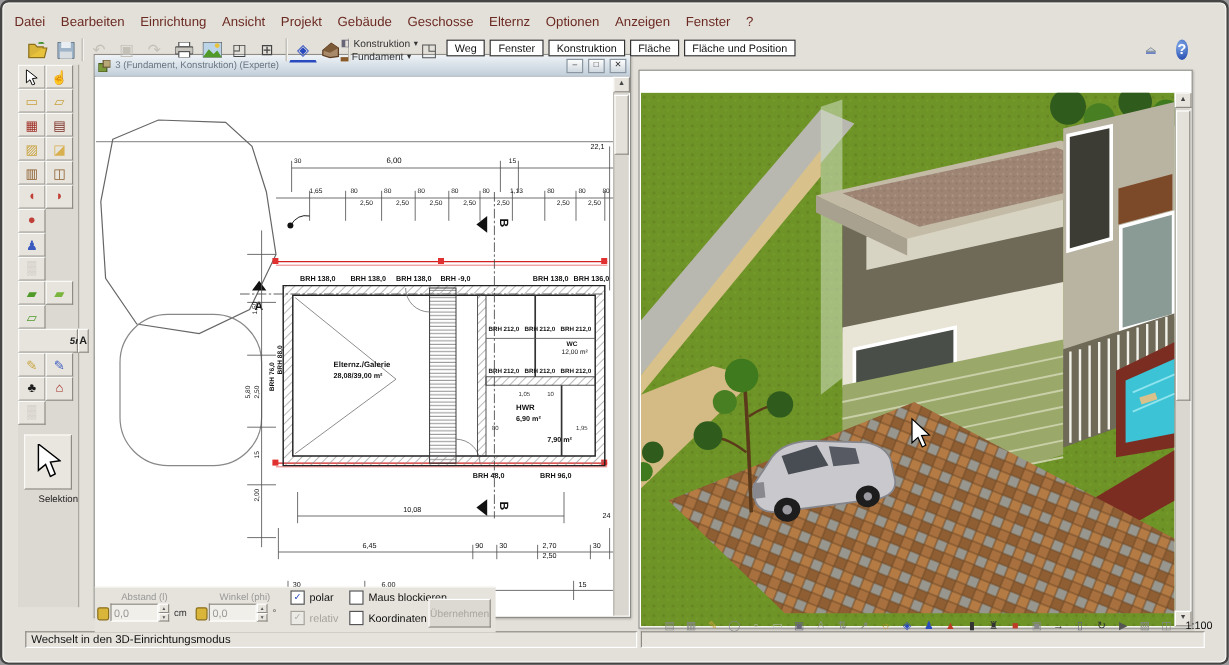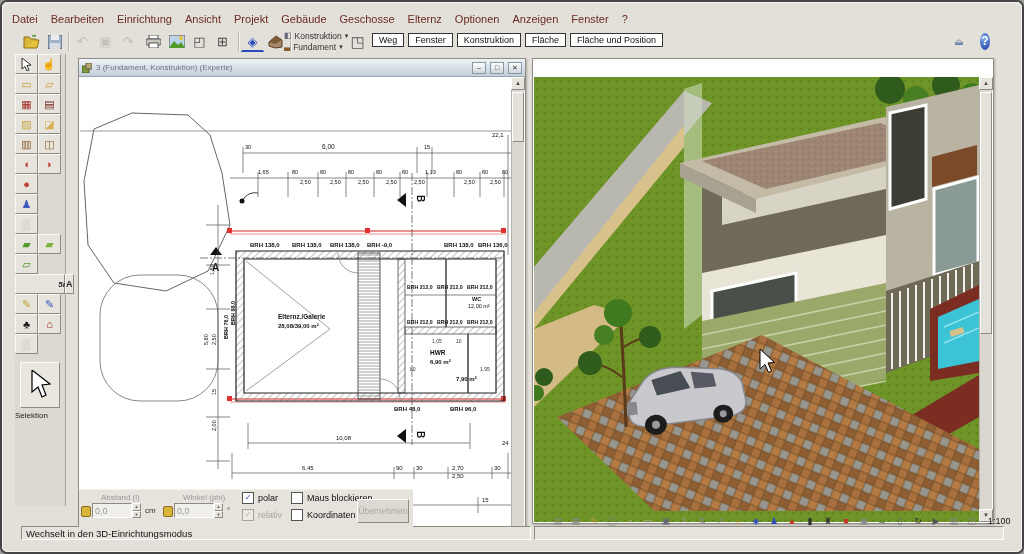--- a/index.html
+++ b/index.html
@@ -21,21 +21,21 @@
   .tabbtn{height:14px;border:1px solid #333;background:#fff;font-size:9px;padding:0 6px;line-height:12px;color:#111;font-family:"Liberation Sans",sans-serif;}
   .help-ic{position:absolute;top:2px;width:22px;height:20px;display:flex;align-items:center;justify-content:center;}
   .qmark{width:17px;height:17px;border-radius:50%;background:radial-gradient(circle at 35% 30%,#7fa8e8,#1b3fa8);color:#fff;font-size:12px;font-weight:bold;display:flex;align-items:center;justify-content:center;}
   
   .ltb{position:absolute;left:13px;top:52px;width:50px;height:452px;background:#dcd9d2;border-right:1px solid #aaa79f;z-index:4;}
   .lrow{display:flex;}
   .lbtn{width:23px;height:20px;border:1px solid;border-color:#fbfaf7 #8e8b84 #8e8b84 #fbfaf7;background:#e7e4dd;display:flex;align-items:center;justify-content:center;font-size:11px;padding:0;}
   .lbtn.txty{font-size:8px;font-style:italic;font-weight:bold;padding-left:48px;}
   .lempty{width:23px;height:20px;}
   .selbtn{margin:8px auto 0 auto;display:block;width:40px;height:46px;border:1px solid;border-color:#fbfaf7 #8e8b84 #8e8b84 #fbfaf7;background:#e9e6df;padding:0;}
-  .sellabel{text-align:left;font-size:8px;color:#222;margin-top:3px;}
+  .sellabel{text-align:right;font-size:8px;color:#222;margin-top:3px;}
   
   .win{position:absolute;border:1px solid #8f8d86;background:#fff;box-shadow:1px 1px 2px rgba(0,0,0,.25);}
   .wtitle{height:17px;background:linear-gradient(#eef3f7,#c2cfda);display:flex;align-items:center;padding:0 3px;gap:4px;border-bottom:1px solid #9aa7b2;}
   .wtitle .ttext{flex:1;font-size:8px;color:#6a7683;white-space:nowrap;overflow:hidden;}
   .wbtn{width:14px;height:12px;border:1px solid #8a97a2;background:linear-gradient(#fdfdfd,#cfd8df);font-size:7px;line-height:10px;text-align:center;color:#333;padding:0;}
   .canvas{position:absolute;left:1px;top:18px;background:#fff;overflow:hidden;}
   .vscroll{position:absolute;top:18px;right:1px;width:12px;background:#dad7d0;border-left:1px solid #b5b2aa;display:flex;flex-direction:column;align-items:center;font-size:6px;color:#555;}
   .varrow{width:12px;height:11px;border:1px solid;border-color:#fff #8e8b84 #8e8b84 #fff;background:#e7e4dd;text-align:center;line-height:10px;padding:0;font-size:6px;color:#444;}
   .vthumb{width:10px;height:48px;border:1px solid;border-color:#fff #8e8b84 #8e8b84 #fff;background:#e4e1da;margin-top:2px;}
   
@@ -281,21 +281,21 @@
           <span>▒</span>
         </button>
       <div class="lempty"></div>
     </div>
     <button class="selbtn"><svg width="22" height="28" viewBox="0 0 22 28">
           <path d="M3,0 L3,22 L9,17 L13,27 L17,25 L13,15 L21,14 Z" fill="#fff" stroke="#000" stroke-width="1.2"></path>
         </svg></button>
     <div class="sellabel">Selektion</div>
   </div>
 
-  <div class="win" style="left:76px;top:56px;width:446px;height:468px">
+  <div class="win" style="left:76px;top:43px;width:446px;height:468px">
     <div class="wtitle">
       <svg width="10" height="10" viewBox="0 0 10 10">
           <rect x="0" y="3" width="7" height="7" fill="#7a9a3a" stroke="#4a5a20"></rect>
           <rect x="4" y="0" width="6" height="6" fill="#b8a878" stroke="#6a5a38"></rect>
         </svg>
       <span class="ttext">3 (Fundament, Konstruktion) (Experte)</span>
       <button class="wbtn">–</button>
       <button class="wbtn">□</button>
       <button class="wbtn">✕</button>
     </div>

